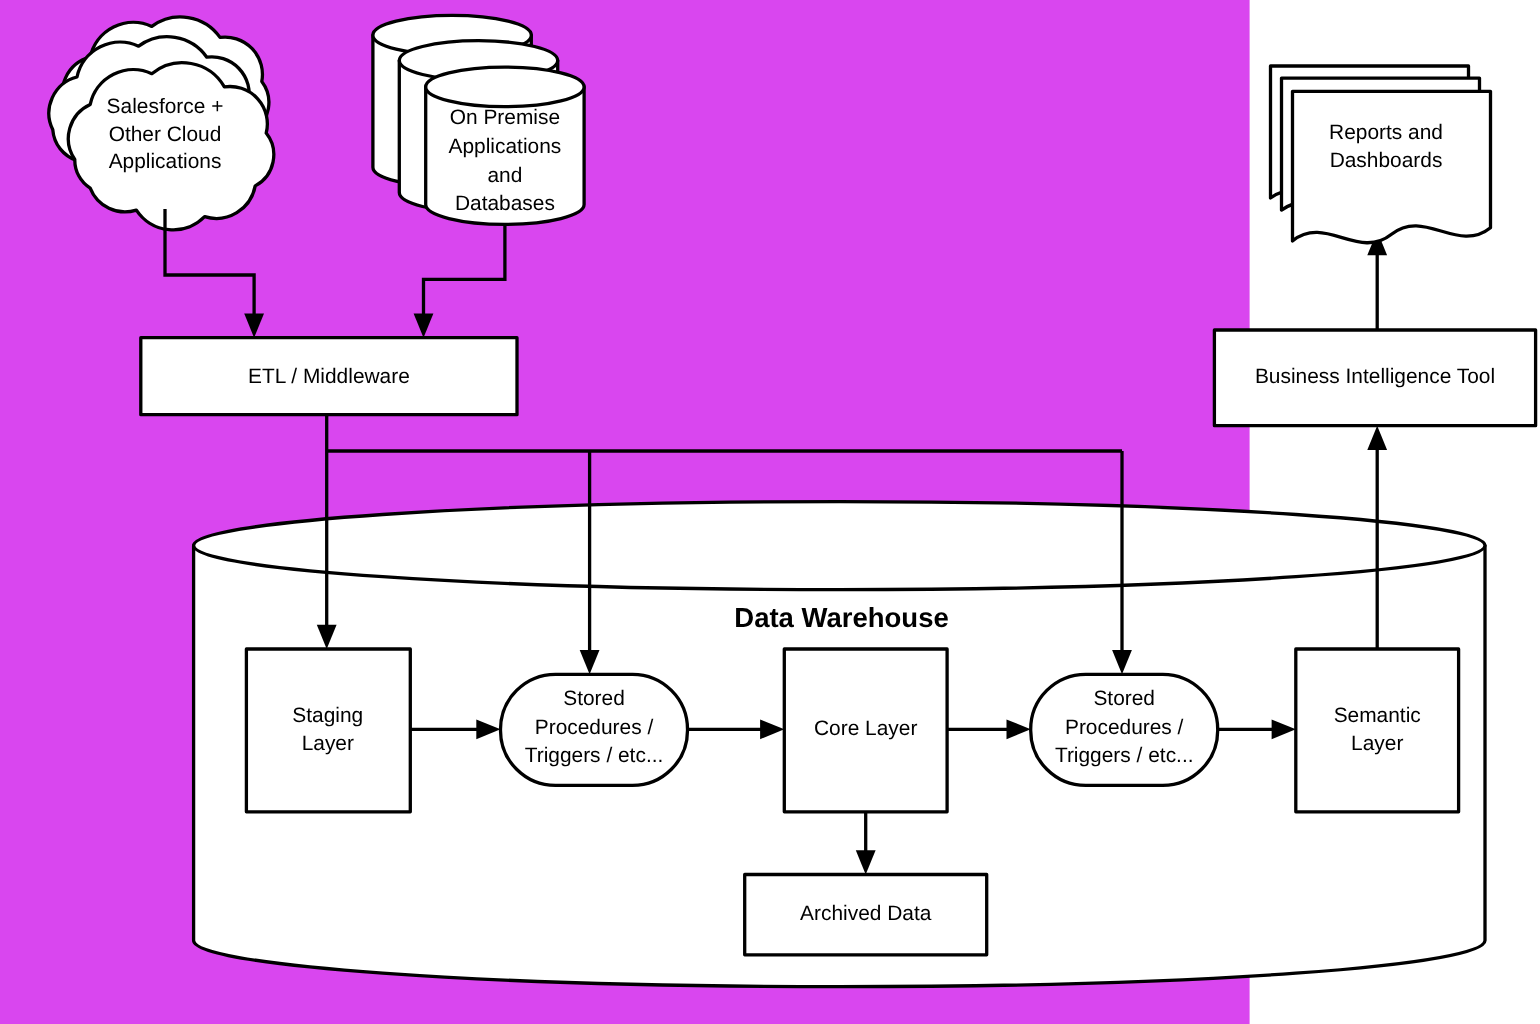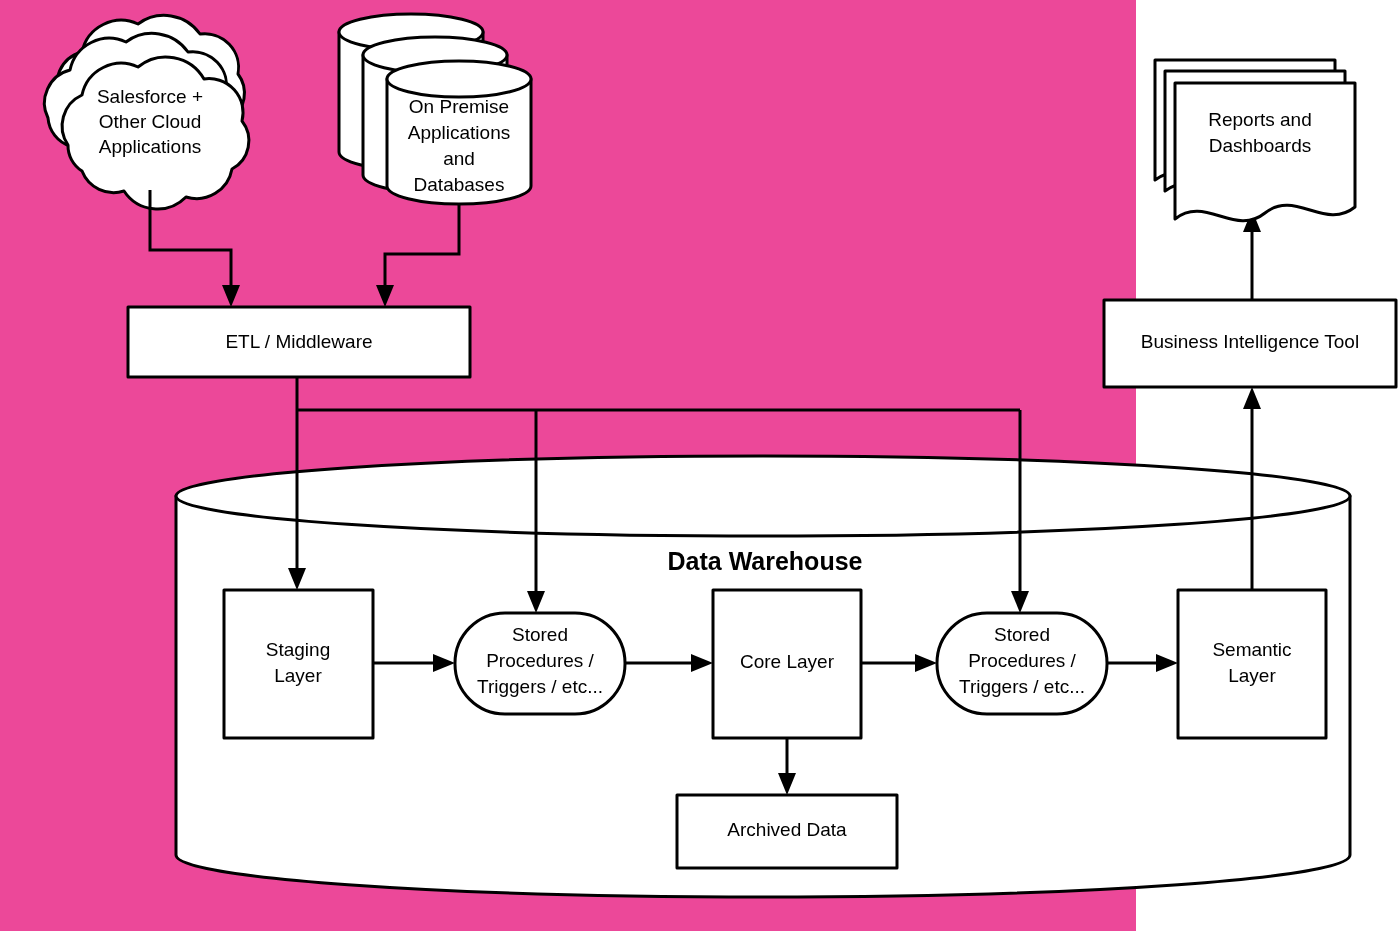--- a/index.html
+++ b/index.html
@@ -4,21 +4,21 @@
 <style>
   html, body {
     margin: 0;
     padding: 0;
     background: #ffffff;
   }
   #diagram-root {
     position: relative;
     width: 1136px;
     height: 931px;
-    background: #ec4899;
+    background: #d946ef;
     font-family: "Liberation Sans", sans-serif;
   }
   svg.diagram {
     display: block;
     width: 1400px;
     height: 931px;
   }
   .shape-stroke {
     fill: #ffffff;
     stroke: #000000;

